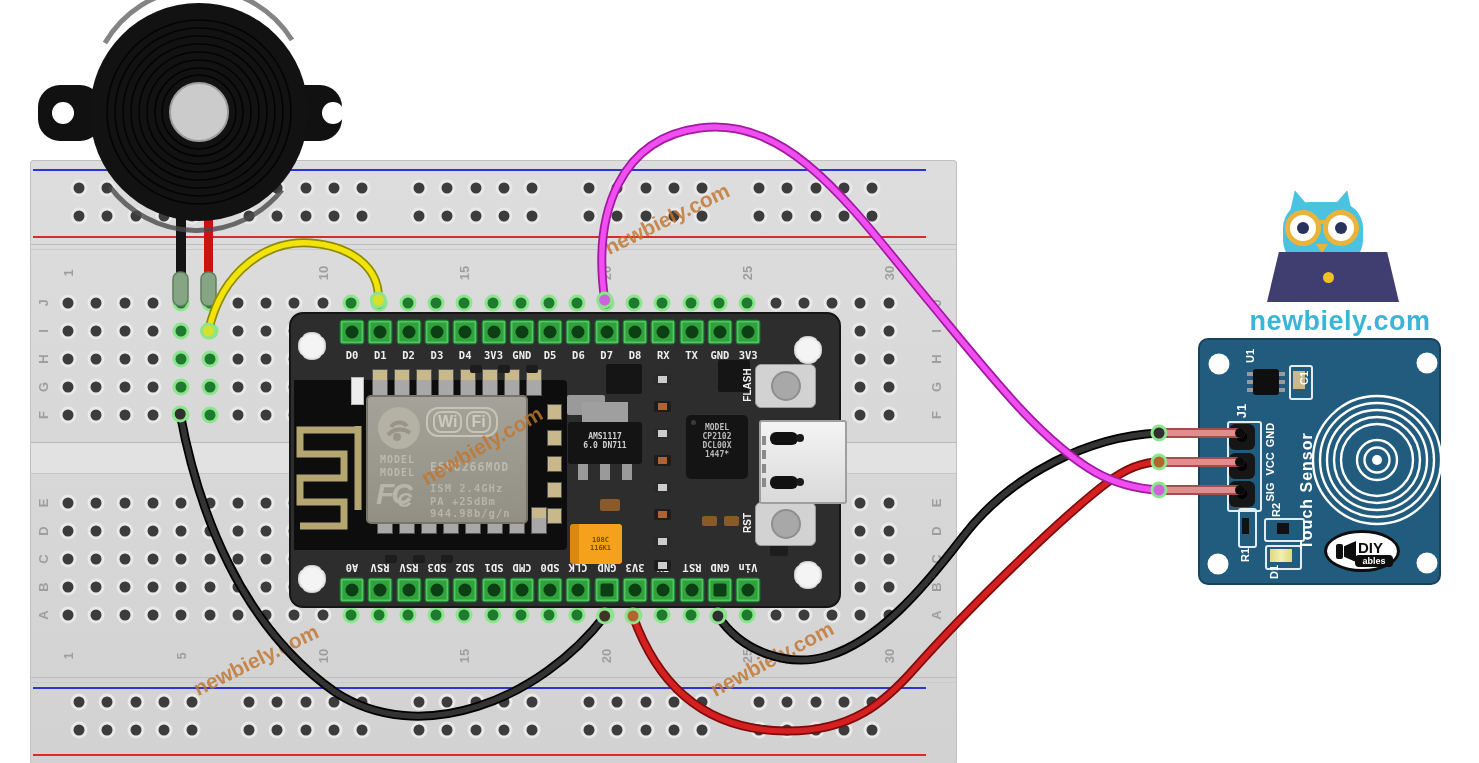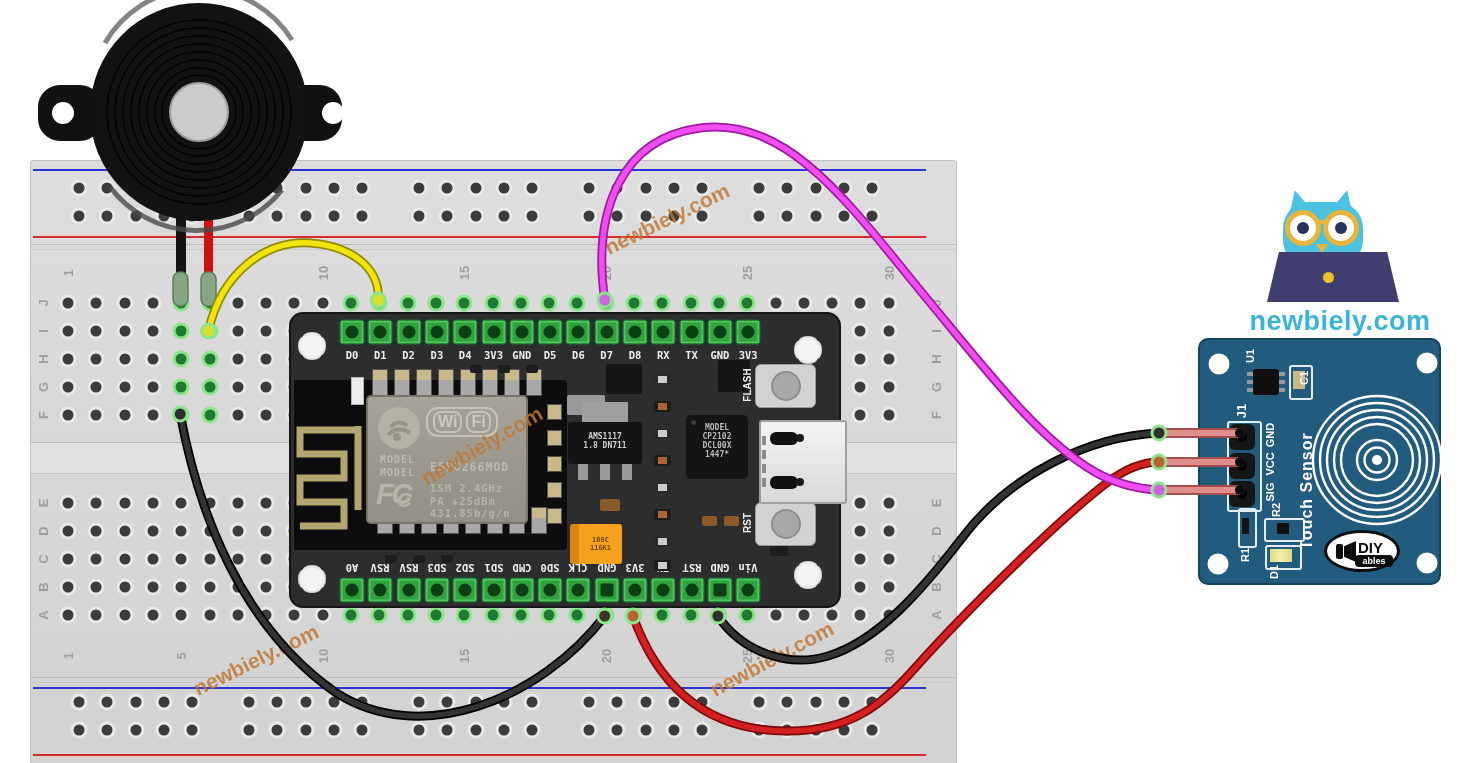--- a/index.html
+++ b/index.html
@@ -772,21 +772,21 @@
       </span>
       <span style="position: absolute; left: 363px; top: 222px; width: 17px; height: 11px; background: rgb(42, 42, 42); border-radius: 2px;">
         <i style="position: absolute; left: 4px; top: 2px; width: 9px; height: 7px; display: block; background: rgb(204, 204, 204);"></i>
       </span>
       <span style="position: absolute; left: 363px; top: 246px; width: 17px; height: 11px; background: rgb(29, 29, 29); border-radius: 2px;">
         <i style="position: absolute; left: 4px; top: 2px; width: 9px; height: 7px; display: block; background: rgb(204, 204, 204);"></i>
       </span>
       <span style="position: absolute; left: 291px; top: 88px; width: 46px; height: 20px; background: rgb(159, 159, 159);"></span>
       <div class="chip" style="left: 277px; top: 108px; width: 74px; height: 42px; color: rgb(208, 208, 208); font: bold 8px &quot;DejaVu Sans Mono&quot;, monospace; text-align: center; padding-top: 10px; box-sizing: border-box;">
         <div>AMS1117</div>
-        <div>1.8 DN711</div>
+        <div>6.0 DN711</div>
       </div>
       <span class="stub" style="left: 287px; top: 150px; width: 10px; height: 16px;"></span>
       <span class="stub" style="left: 309px; top: 150px; width: 10px; height: 16px;"></span>
       <span class="stub" style="left: 331px; top: 150px; width: 10px; height: 16px;"></span>
       <div class="chip" style="left: 395px; top: 101px; width: 62px; height: 64px; color: rgb(185, 185, 185); font: bold 8px &quot;DejaVu Sans Mono&quot;, monospace; text-align: center; padding-top: 8px; box-sizing: border-box; border-radius: 5px;">
         <div>MODEL</div>
         <div>CP2102</div>
         <div>DCL00X</div>
         <div>1447*</div>
         <span style="position: absolute; left: 5px; top: 5px; width: 5px; height: 5px; border-radius: 50%; background: rgb(58, 58, 58);"></span>
@@ -827,21 +827,21 @@
       <span>Wi</span>
       <span>Fi</span>
     </div>
     <div class="sh-txt" style="left:12px;top:57px;">MODEL</div>
     <div class="sh-txt" style="left:12px;top:70px;">MODEL</div>
     <div class="sh-txt" style="left:62px;top:63px;font-size:11.5px;">ESP8266MOD</div>
     <div id="fcc"><span>FC</span><span class="c2">C</span></div>
     <div id="esp-specs" style="position:absolute;left:62px;top:85px;">
         <div style="font: bold 10.5px / 12.5px &quot;DejaVu Sans Mono&quot;, monospace; color: rgb(183, 180, 168); letter-spacing: 1px;">ISM 2.4GHz</div>
         <div style="font: bold 10.5px / 12.5px &quot;DejaVu Sans Mono&quot;, monospace; color: rgb(183, 180, 168); letter-spacing: 1px;">PA  +25dBm</div>
-        <div style="font: bold 10.5px / 12.5px &quot;DejaVu Sans Mono&quot;, monospace; color: rgb(183, 180, 168); letter-spacing: 1px;">431.85b/g/n</div>
+        <div style="font: bold 10.5px / 12.5px &quot;DejaVu Sans Mono&quot;, monospace; color: rgb(183, 180, 168); letter-spacing: 1px;">944.98b/g/n</div>
       </div>
   </div>
 
   <div id="sensor" style="z-index: 20;">
     <div class="s-hole" style="left:19px;top:24px;"></div>
     <div class="s-hole" style="left:227px;top:23px;"></div>
     <div class="s-hole" style="left:18px;top:224px;"></div>
     <div class="s-hole" style="left:227px;top:223px;"></div>
 
     <div class="s-vlab" style="left:50px;top:16px;">U1</div>

